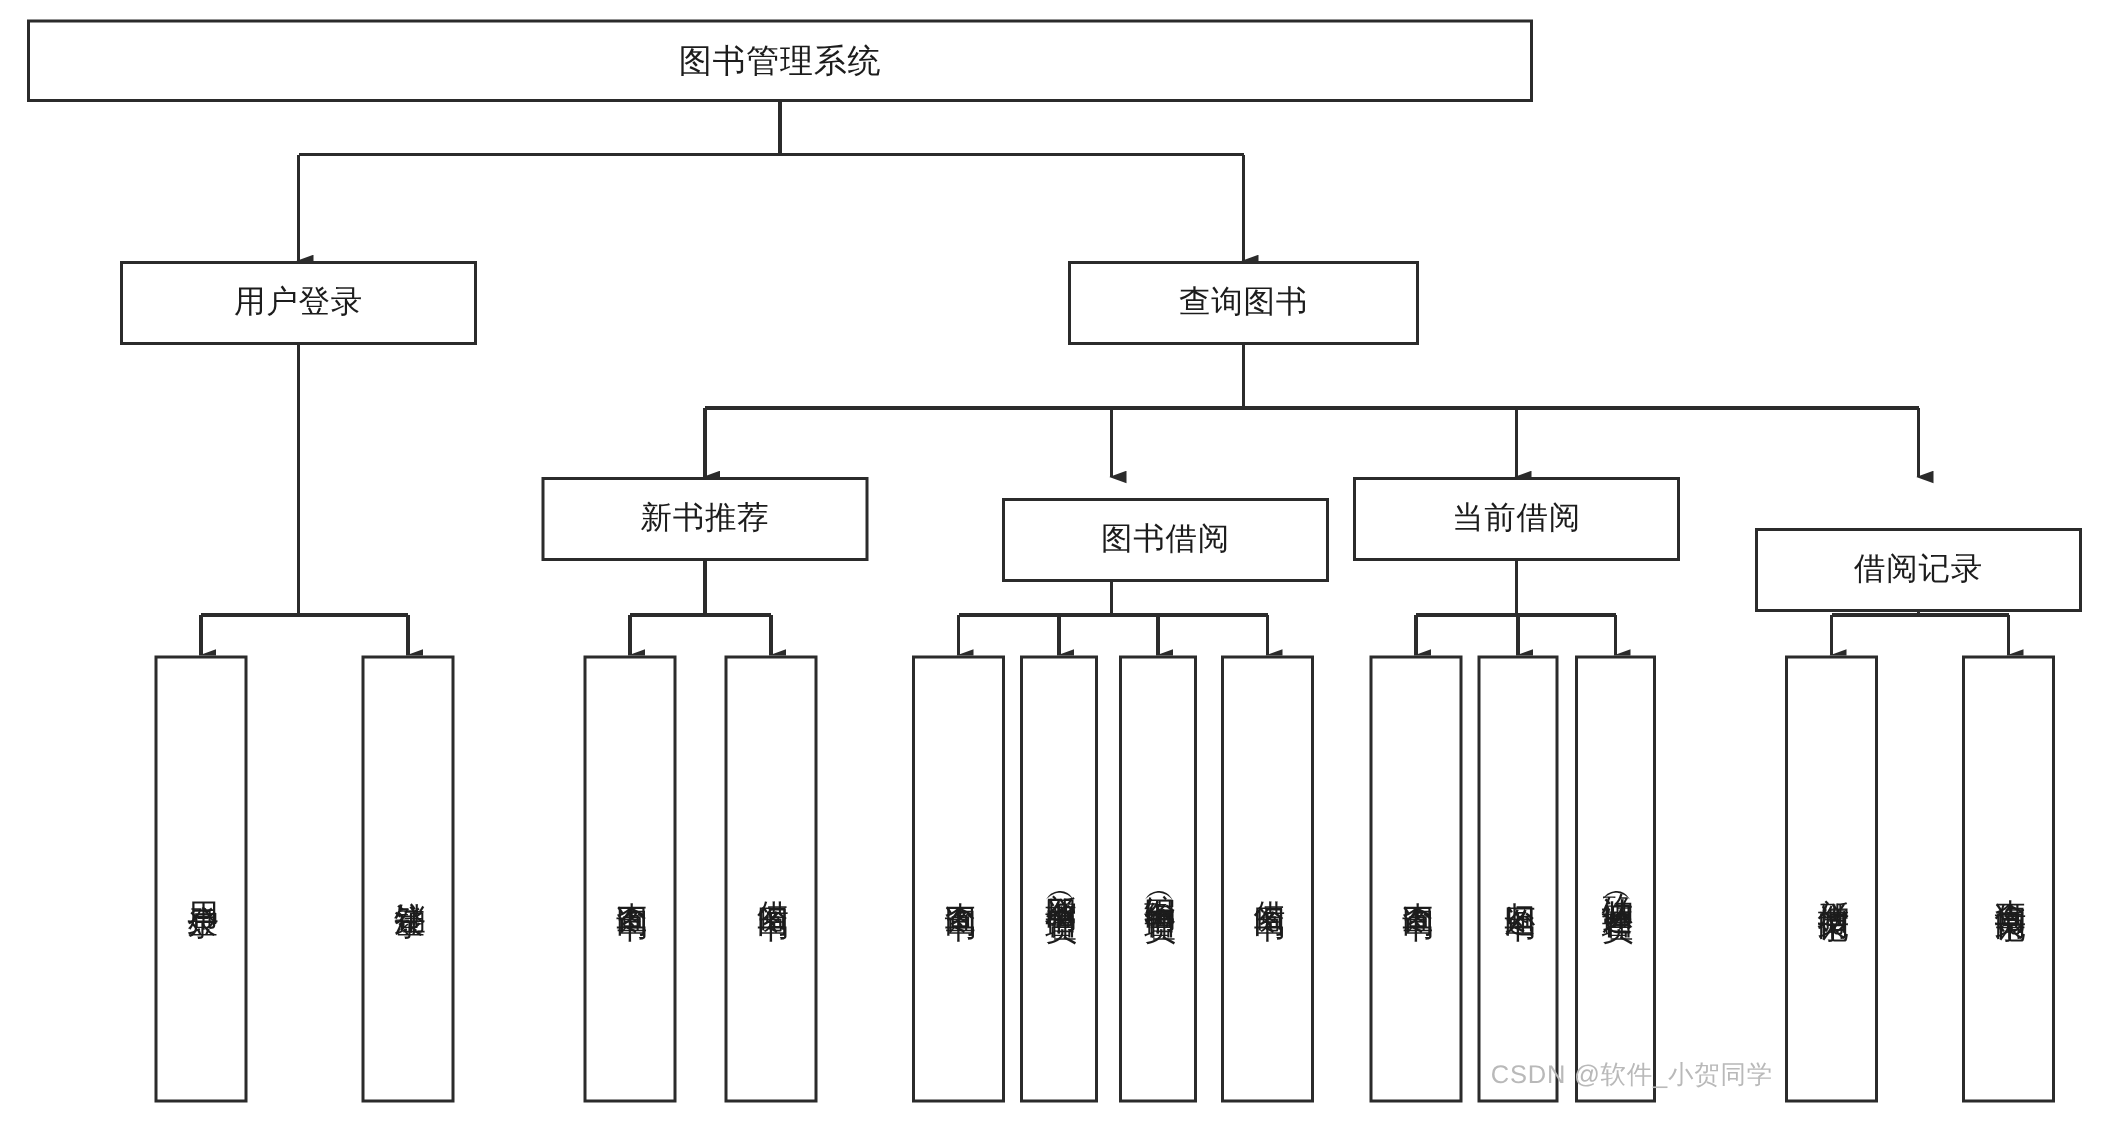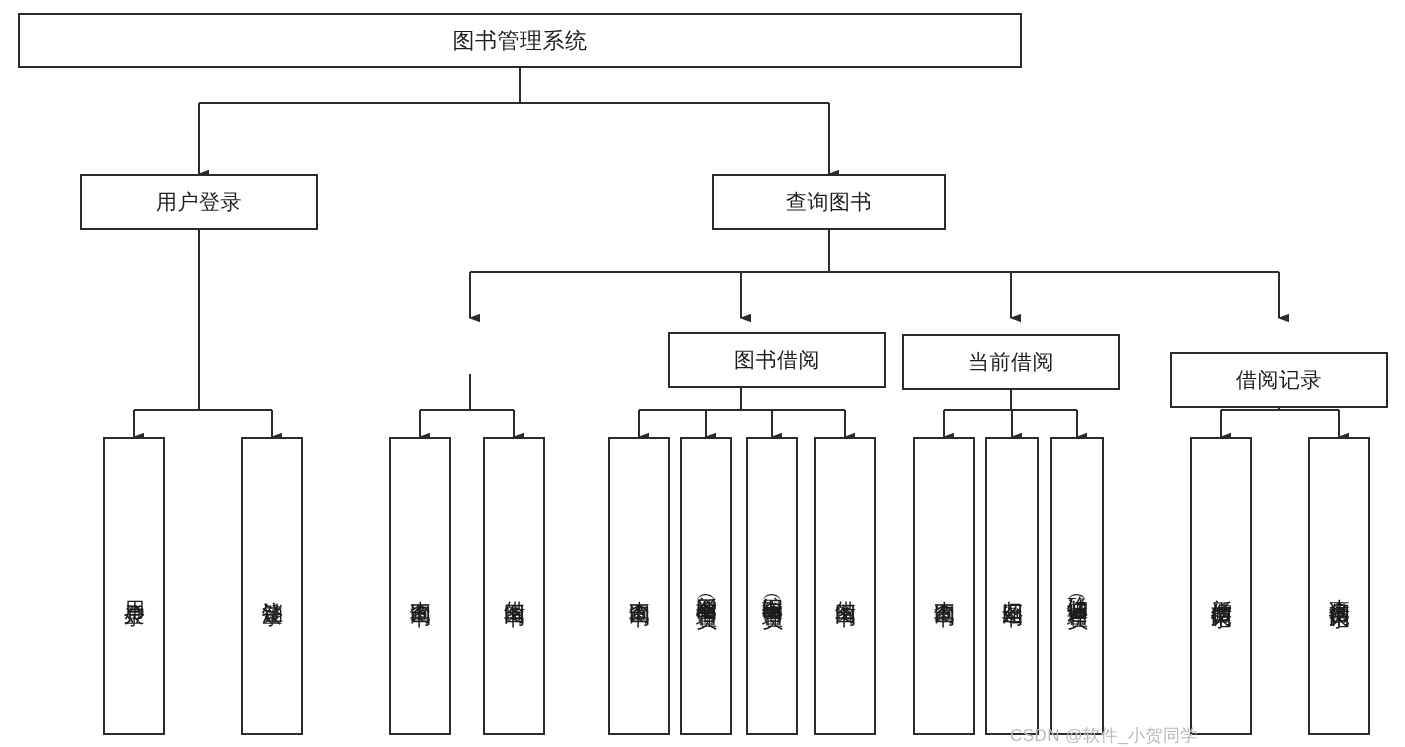--- a/index.html
+++ b/index.html
@@ -11,21 +11,20 @@
     width: 1405px;
     height: 747px;
     font-family: "Liberation Sans", "DejaVu Sans", sans-serif;
     overflow: hidden;
   }
   #diagram-root {
     position: relative;
     width: 1190px;
     height: 747px;
     background: #ffffff;
-    padding-left: 16px;
   }
   #edge-layer {
     position: absolute;
     left: 0;
     top: 0;
     width: 1405px;
     height: 747px;
   }
   .node {
     position: absolute;
@@ -64,21 +63,21 @@
     letter-spacing: 2px;
     text-align: center;
     white-space: nowrap;
   }
   .node.root .node-label {
     font-size: 22px;
   }
   #watermark {
     position: absolute;
     right: 8px;
-    bottom: 0;
+    bottom: 19px;
     font-size: 17px;
     color: #b9b9b9;
     letter-spacing: 0.5px;
     z-index: 6;
     white-space: nowrap;
     font-family: "Liberation Sans", "DejaVu Sans", sans-serif;
   }
 </style>
 </head>
 <body>
@@ -132,24 +131,27 @@
     <span class="node-label">图书管理系统</span>
   </div>
 
   <div class="node h" style="left: 80px; top: 174px; width: 238px; height: 56px;">
     <span class="node-label">用户登录</span>
   </div>
   <div class="node h" style="left: 712px; top: 174px; width: 234px; height: 56px;">
     <span class="node-label">查询图书</span>
   </div>
 
+  <div class="node h" style="left: 361px; top: 318px; width: 218px; height: 56px;">
+    <span class="node-label">新书推荐</span>
+  </div>
   <div class="node h" style="left: 632px; top: 332px; width: 218px; height: 56px; margin-left: 36px;">
     <span class="node-label">图书借阅</span>
   </div>
-  <div class="node h" style="left: 902px; top: 318px; width: 218px; height: 56px; margin-top: 16px;">
+  <div class="node h" style="left: 902px; top: 318px; width: 218px; height: 56px;">
     <span class="node-label">当前借阅</span>
   </div>
   <div class="node h" style="left: 1170px; top: 318px; width: 218px; height: 56px; margin-top: 34px;">
     <span class="node-label">借阅记录</span>
   </div>
 
   <div class="node v" style="left: 103px; top: 437px; width: 62px; height: 298px;">
     <span class="node-label">用户登录</span>
   </div>
   <div class="node v" style="left: 241px; top: 437px; width: 62px; height: 298px;">

